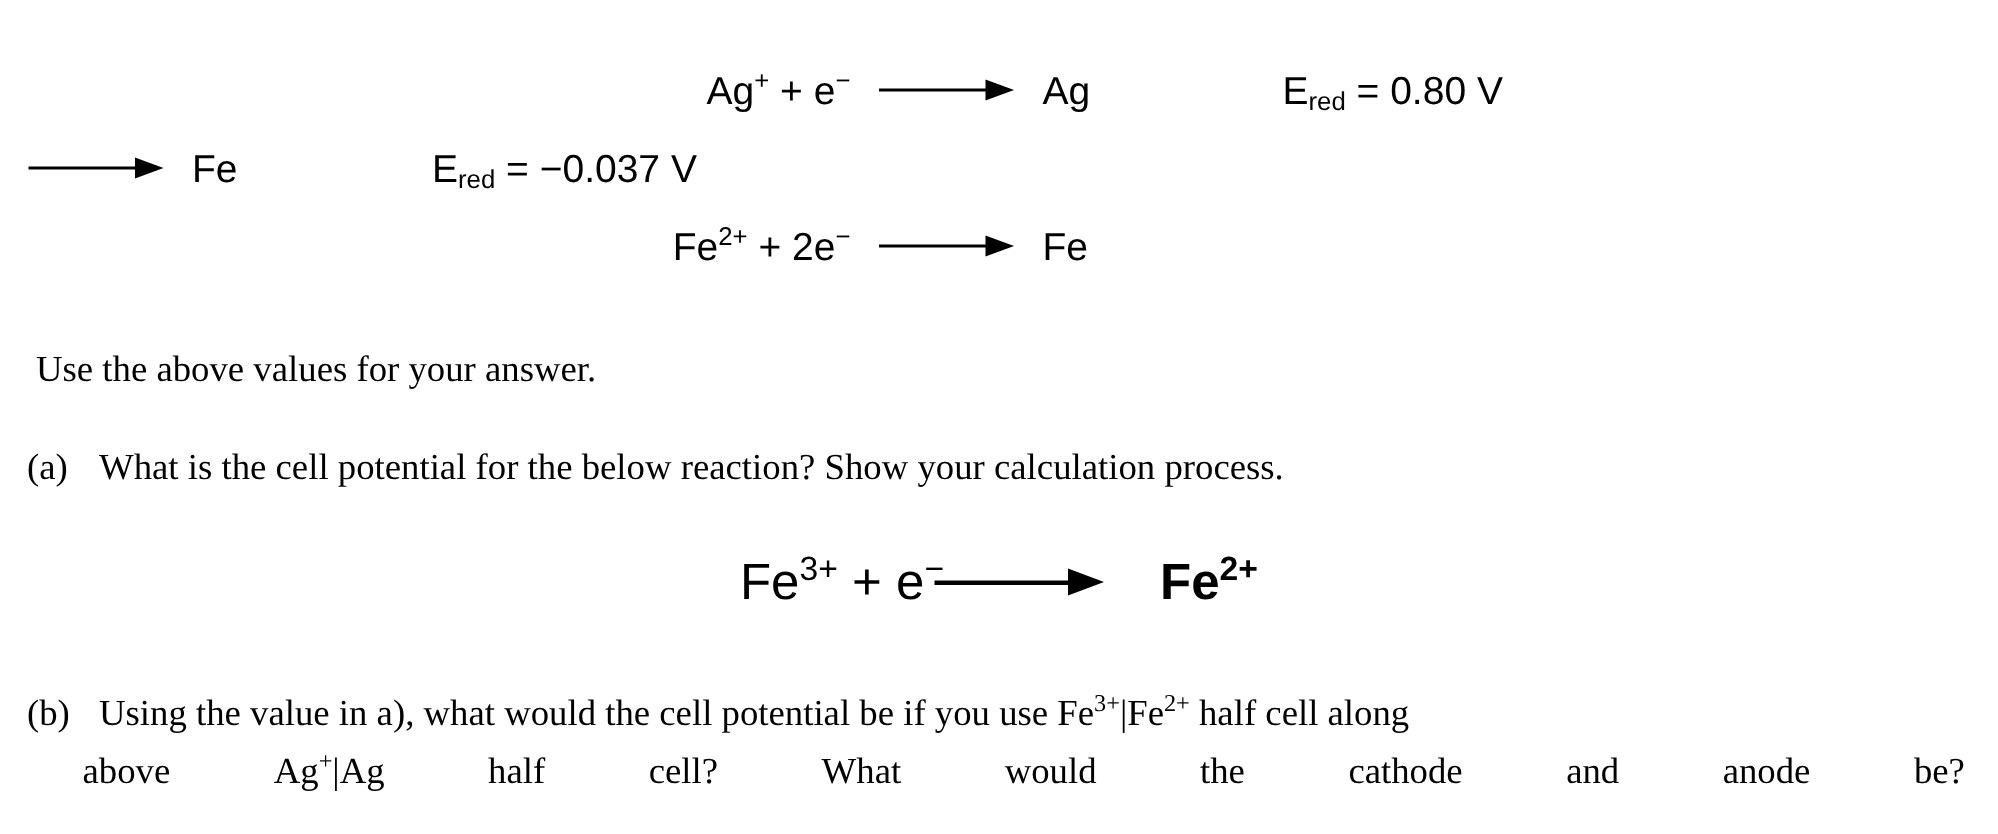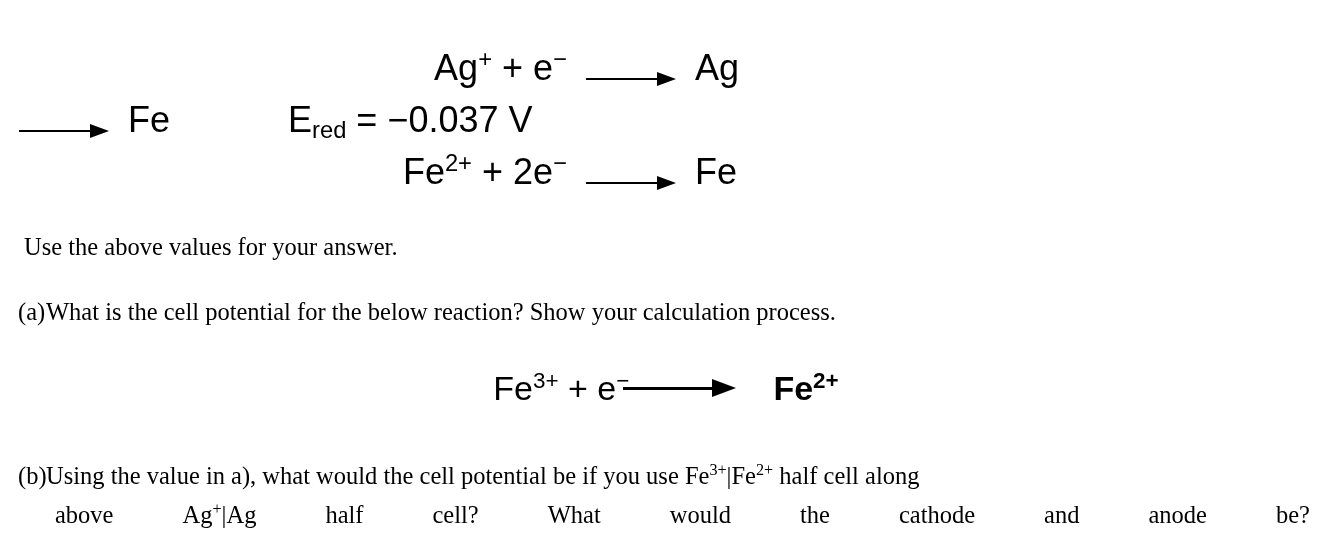--- a/index.html
+++ b/index.html
@@ -19,24 +19,24 @@
 
   
   .rxn-table {
     position: absolute;
     left: 0;
     top: 34px;
     width: 1332px;
   }
   .rxn-row {
     display: flex;
-    align-items: flex-end;
+    align-items: center;
     height: 52px;
     font-family: "Liberation Sans", "DejaVu Sans", sans-serif;
-    font-size: 36px;
+    font-size: 26px;
     line-height: 1;
     white-space: nowrap;
   }
   .col-reactants {
     width: 567px;
     text-align: right;
     padding-right: 0;
   }
   .col-arrow {
     width: 128px;
@@ -113,21 +113,21 @@
   }
   .qitem .marker {
     position: absolute;
     left: 0;
     top: 0;
     width: 48px;
     text-align: left;
   }
   .qitem .qtext {
     display: block;
-    margin-left: 28px;
+    margin-left: 48px;
     white-space: nowrap;
   }
   #question-a { left: 18px; top: 297px; width: 1300px; }
   #question-b { left: 18px; top: 461px; width: 1300px; }
 
   
   #question-b-line2 {
     position: absolute;
     left: 55px;
     top: 500px;
@@ -170,20 +170,24 @@
       <span>+</span>
       <span></span><span>e</span><sup>−</sup>
     </div>
     <div class="col-arrow">
       <span class="arrow arrow-sm">
           <span class="shaft"></span>
           <span class="head"></span>
         </span>
     </div>
     <div class="col-product">Ag</div>
+    <div class="col-ered">
+      <span>E</span><sub>red</sub>
+      <span>= 0.80 V</span>
+    </div>
   </div>
 
   <div class="rxn-row">
     <div class="col-arrow">
       <span class="arrow arrow-sm">
           <span class="shaft"></span>
           <span class="head"></span>
         </span>
     </div>
     <div class="col-product">Fe</div>

